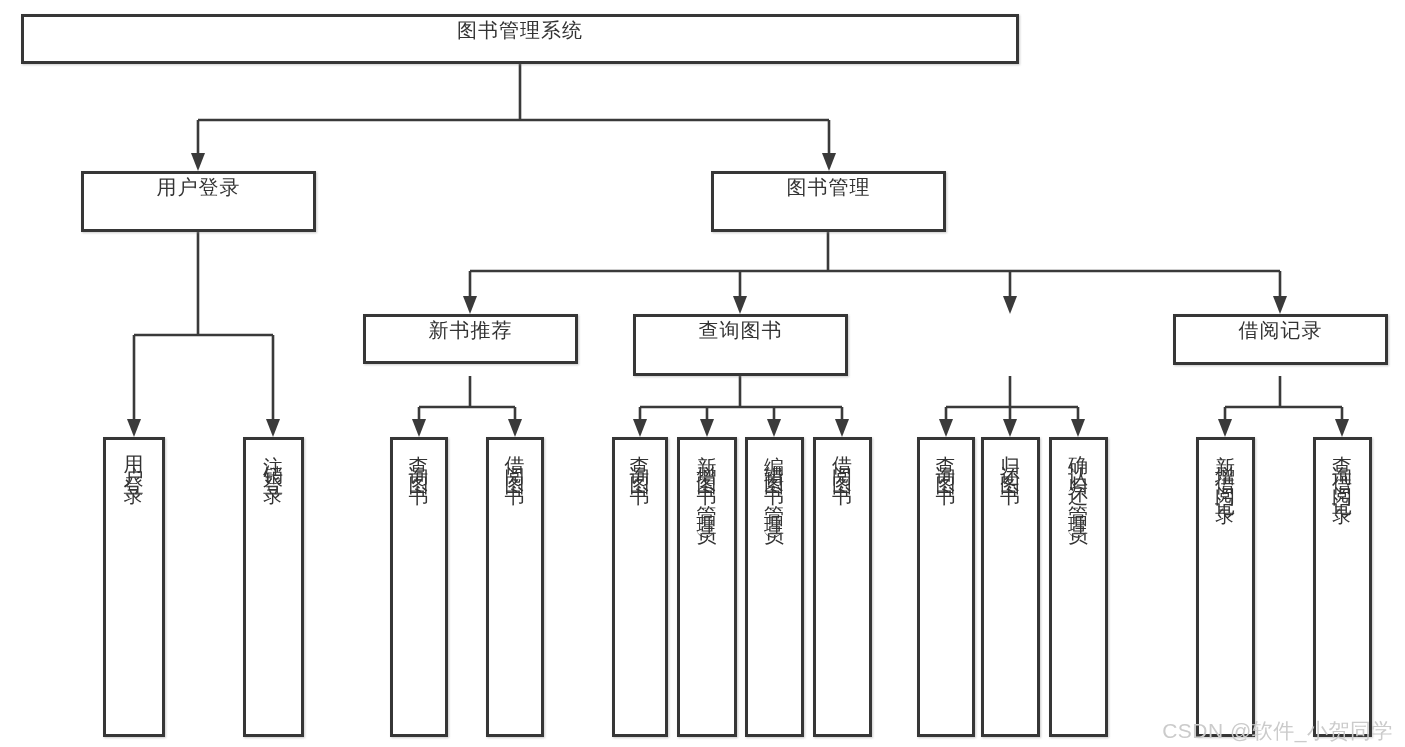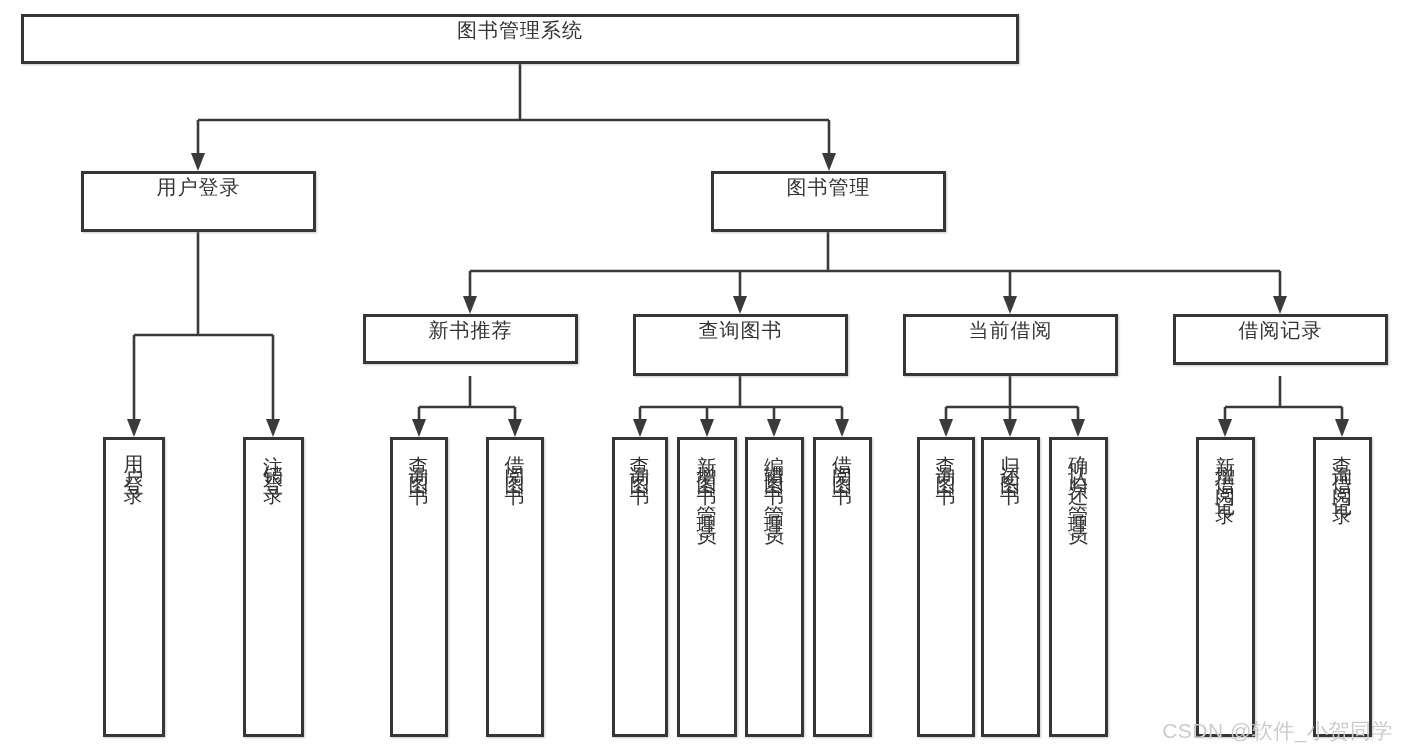--- a/index.html
+++ b/index.html
@@ -145,23 +145,20 @@
   <div class="node h" id="box-book-mgmt">
     <span class="lbl">图书管理</span>
   </div>
 
   <div class="node h" id="box-new-book-rec">
     <span class="lbl">新书推荐</span>
   </div>
   <div class="node h" id="box-book-borrow">
     <span class="lbl">查询图书</span>
   </div>
-  <div class="node h" id="box-current-borrow">
-    <span class="lbl">当前借阅</span>
-  </div>
   <div class="node h" id="box-borrow-record">
     <span class="lbl">借阅记录</span>
   </div>
 
   <div class="node v" id="leaf-ul-login">
     <span class="lbl">用户登录</span>
   </div>
   <div class="node v" id="leaf-ul-logout">
     <span class="lbl">注销登录</span>
   </div>

